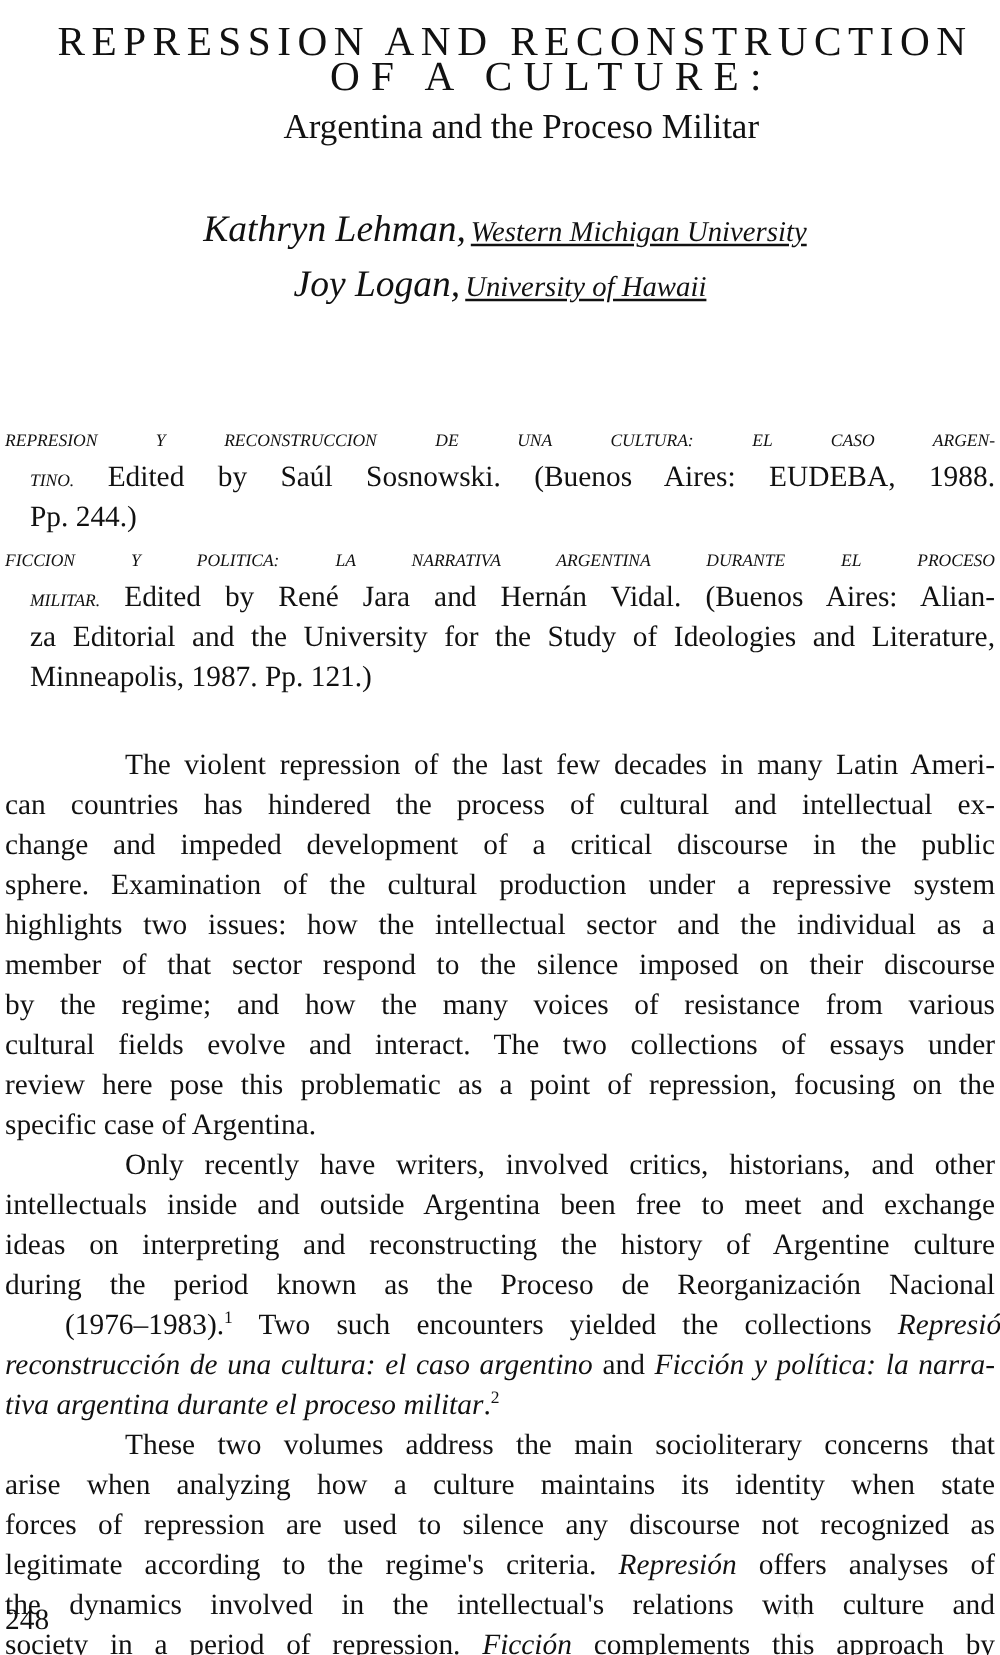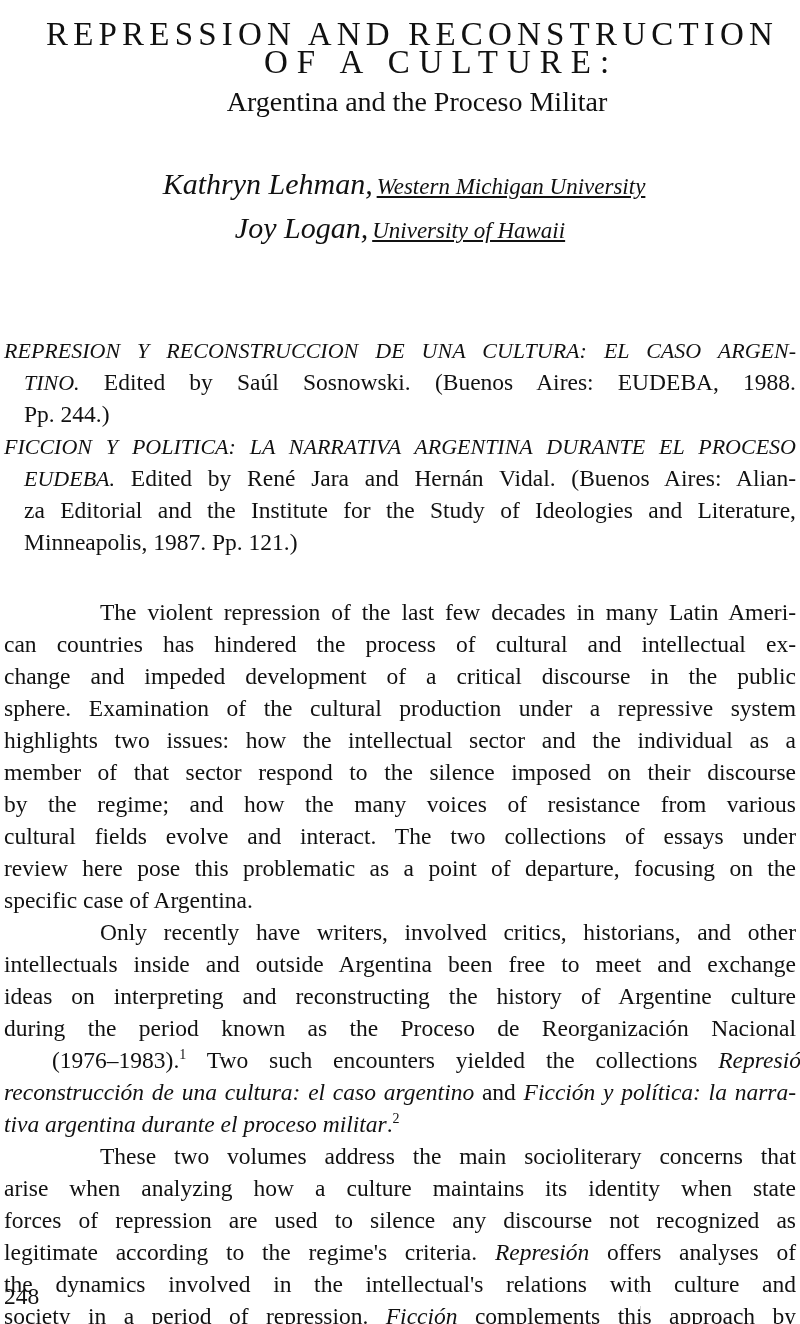--- a/index.html
+++ b/index.html
@@ -71,21 +71,21 @@
       white-space: nowrap;
       font-size: 23.5px;
       line-height: 32px;
       height: 32px;
       text-align: justify;
       text-align-last: justify;
       overflow: visible;
     }
     .line.last { text-align-last: left; }
     .line .it { font-style: italic; }
-    .line .sc { font-style: italic; font-size: 22px; }
+    .line .sc { font-style: italic; font-size: 14px; }
     sup.fn {
       font-size: 14px;
       vertical-align: 9px;
       line-height: 0;
     }
     .page-number {
       position: absolute;
       left: 4px;
       top: 1280px;
       font-size: 23.5px;
@@ -114,36 +114,36 @@
 </div>
 
 <div>
   <div>
     <div class="line" style="left:4px; top:334px; width:792px;"><span class="sc">REPRESION Y RECONSTRUCCION DE UNA CULTURA: EL CASO ARGEN-</span></div>
     <div class="line" style="left:24px; top:366px; width:772px;"><span class="sc">TINO.</span><span> Edited by Saúl Sosnowski. (Buenos Aires: EUDEBA, 1988.</span></div>
     <div class="line last" style="left:24px; top:398px; width:772px;"><span>Pp. 244.)</span></div>
   </div>
   <div>
     <div class="line" style="left:4px; top:430px; width:792px;"><span class="sc">FICCION Y POLITICA: LA NARRATIVA ARGENTINA DURANTE EL PROCESO</span></div>
-    <div class="line" style="left:24px; top:462px; width:772px;"><span class="sc">EUDEBA.</span><span> Edited by René Jara and Hernán Vidal. (Buenos Aires: Alian-</span></div>
-    <div class="line" style="left:24px; top:494px; width:772px;"><span>za Editorial and the Institute for the Study of Ideologies and Literature,</span></div>
+    <div class="line" style="left:24px; top:462px; width:772px;"><span class="sc">MILITAR.</span><span> Edited by René Jara and Hernán Vidal. (Buenos Aires: Alian-</span></div>
+    <div class="line" style="left:24px; top:494px; width:772px;"><span>za Editorial and the University for the Study of Ideologies and Literature,</span></div>
     <div class="line last" style="left:24px; top:526px; width:772px;"><span>Minneapolis, 1987. Pp. 121.)</span></div>
   </div>
 </div>
 
 <div>
   <div class="line" style="left:100px; top:596px; width:696px;">The violent repression of the last few decades in many Latin Ameri-</div>
   <div class="line" style="left:4px; top:628px; width:792px;">can countries has hindered the process of cultural and intellectual ex-</div>
   <div class="line" style="left:4px; top:660px; width:792px;">change and impeded development of a critical discourse in the public</div>
   <div class="line" style="left:4px; top:692px; width:792px;">sphere. Examination of the cultural production under a repressive system</div>
   <div class="line" style="left:4px; top:724px; width:792px;">highlights two issues: how the intellectual sector and the individual as a</div>
   <div class="line" style="left:4px; top:756px; width:792px;">member of that sector respond to the silence imposed on their discourse</div>
   <div class="line" style="left:4px; top:788px; width:792px;">by the regime; and how the many voices of resistance from various</div>
   <div class="line" style="left:4px; top:820px; width:792px;">cultural fields evolve and interact. The two collections of essays under</div>
-  <div class="line" style="left:4px; top:852px; width:792px;">review here pose this problematic as a point of departure, focusing on the</div>
+  <div class="line" style="left:4px; top:852px; width:792px;">review here pose this problematic as a point of repression, focusing on the</div>
   <div class="line last" style="left:4px; top:884px; width:792px;">specific case of Argentina.</div>
 </div>
 
 <div>
   <div class="line" style="left:100px; top:916px; width:696px;">Only recently have writers, involved critics, historians, and other</div>
   <div class="line" style="left:4px; top:948px; width:792px;">intellectuals inside and outside Argentina been free to meet and exchange</div>
   <div class="line" style="left:4px; top:980px; width:792px;">ideas on interpreting and reconstructing the history of Argentine culture</div>
   <div class="line" style="left:4px; top:1012px; width:792px;">during the period known as the Proceso de Reorganización Nacional</div>
   <div class="line" style="left:4px; top:1044px; width:792px;margin-left:48px;"><span>(1976–1983).</span><sup class="fn">1</sup><span> Two such encounters yielded the collections </span><span class="it">Represión y</span></div>
   <div class="line" style="left:4px; top:1076px; width:792px;"><span class="it">reconstrucción de una cultura: el caso argentino</span><span> and </span><span class="it">Ficción y política: la narra-</span></div>

